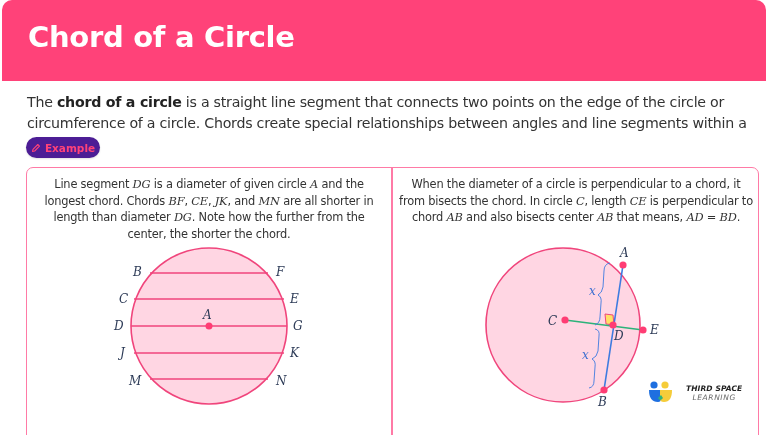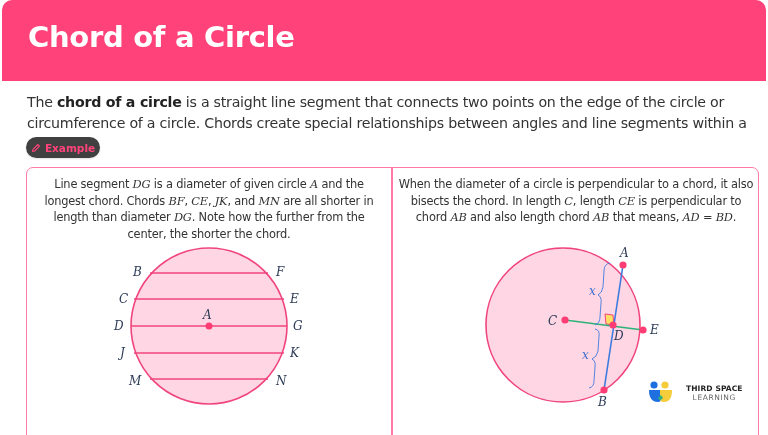--- a/index.html
+++ b/index.html
@@ -15,21 +15,21 @@
       font-size: 29px; color: #ffffff; letter-spacing: -0.3px;
     }
     .intro {
       position: absolute; left: 27px; top: 92px; width: 730px;
       font-size: 14.2px; line-height: 21px; color: #333;
       letter-spacing: -0.25px;
     }
     .intro b { font-weight: bold; color: #222; }
     .badge {
       position: absolute; left: 26px; top: 137px; width: 74px; height: 21px;
-      background: #404040; border-radius: 12px;
+      background: #4c1d95; border-radius: 12px;
       box-shadow: 0 1px 2px rgba(0,0,0,0.12);
       display: flex; align-items: center; justify-content: center; gap: 4px;
       font-size: 10.5px; font-weight: bold; color: #ff4279;
     }
     .badge svg { width: 10px; height: 10px; }
     .panel {
       position: absolute; left: 26px; top: 167px; width: 733px; height: 294px;
       border: 1.5px solid #ff7aa6; border-radius: 7px; background: #fff;
     }
     .divider {
@@ -43,21 +43,21 @@
     }
     .cell-text i { font-family: "DejaVu Serif", serif; font-style: italic; }
     .left-text { left: 6px; width: 352px; }
     .right-text { left: 370px; width: 358px; }
     svg.diagram { position: absolute; }
     .lbl { font-family: "DejaVu Serif", serif; font-style: italic; font-size: 12px; fill: #2d3b57; }
     .lbl-x { font-family: "DejaVu Serif", serif; font-style: italic; font-size: 12px; fill: #3d6fd0; }
     .logo { position: absolute; left: 648px; top: 380px; width: 110px; height: 26px; }
     .logo-text {
       position: absolute; left: 686px; top: 384px; font-size: 7.5px; line-height: 9px;
-      text-align: center; color: #222;
+      text-align: center; color: #222; font-style: italic;
     }
     .logo-text .l1 { font-weight: bold; letter-spacing: 0.1px; display: block; }
     .logo-text .l2 { color: #666; letter-spacing: 0.6px; display: block; }
   </style>
 </head>
 <body>
 
 <div class="header">
   <h1>Chord of a Circle</h1>
 </div>
@@ -69,21 +69,21 @@
     <path d="M1.5 8.5 L2 6.3 L6.8 1.5 L8.5 3.2 L3.7 8 Z" fill="none" stroke="#ff4279" stroke-width="1.1" stroke-linejoin="round"></path>
   </svg>
   <span>Example</span>
 </div>
 
 <div class="panel">
   <div class="divider"></div>
 
   <p class="cell-text left-text"><span>Line segment </span><i>DG</i><span> is a diameter of given circle </span><i>A</i><span> and the longest chord. Chords </span><i>BF</i><span>, </span><i>CE</i><span>, </span><i>JK</i><span>, and </span><i>MN</i><span> are all shorter in length than diameter </span><i>DG</i><span>. Note how the further from the center, the shorter the chord.</span></p>
 
-  <p class="cell-text right-text"><span>When the diameter of a circle is perpendicular to a chord, it also bisects the chord. In length </span><i>C</i><span>, length </span><i>CE</i><span> is perpendicular to chord </span><i>AB</i><span> and also length chord </span><i>AB</i><span> that means, </span><i>AD = BD</i><span>.</span></p>
+  <p class="cell-text right-text"><span>When the diameter of a circle is perpendicular to a chord, it from bisects the chord. In circle </span><i>C</i><span>, length </span><i>CE</i><span> is perpendicular to chord </span><i>AB</i><span> and also bisects center </span><i>AB</i><span> that means, </span><i>AD = BD</i><span>.</span></p>
 </div>
 
 <svg class="diagram" style="left:100px; top:240px;" width="220" height="172" viewBox="0 0 220 172">
   <circle cx="109" cy="86" r="78" fill="#ffd6e3" stroke="#f0457c" stroke-width="1.6"></circle>
   <g stroke="#f0457c" stroke-width="1.6">
     <line x1="50" y1="33" x2="168" y2="33"></line>
     <line x1="34" y1="59" x2="184" y2="59"></line>
     <line x1="31" y1="86" x2="187" y2="86"></line>
     <line x1="34" y1="113" x2="184" y2="113"></line>
     <line x1="50" y1="139" x2="168" y2="139"></line>

